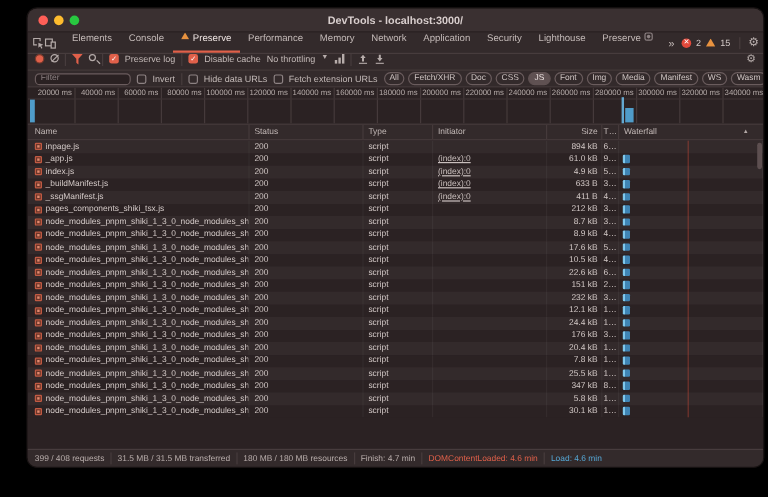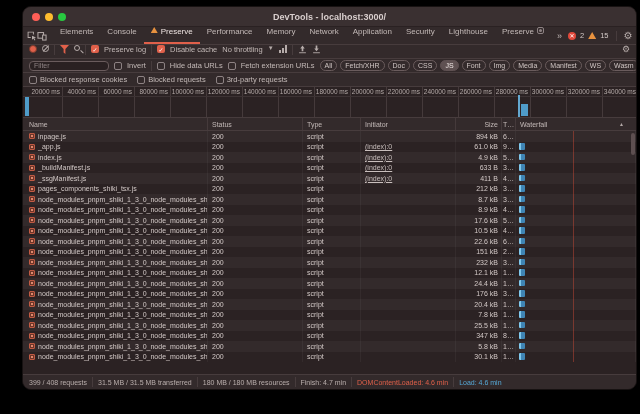--- a/index.html
+++ b/index.html
@@ -299,34 +299,20 @@
 
         <span class="chip">Manifest</span>
 
         <span class="chip">WS</span>
 
         <span class="chip">Wasm</span>
 
       </div>
   </div>
 
-  <div class="optsrow">
-    <span class="opt">
-      <span class="cb unchecked"></span>
-      <span>Blocked response cookies</span>
-    </span>
-    <span class="opt">
-      <span class="cb unchecked"></span>
-      <span>Blocked requests</span>
-    </span>
-    <span class="opt">
-      <span class="cb unchecked"></span>
-      <span>3rd-party requests</span>
-    </span>
-  </div>
 
   <div class="overview">
     <div class="ruler">
 
         <div class="tickcell">20000 ms</div>
 
         <div class="tickcell">40000 ms</div>
 
         <div class="tickcell">60000 ms</div>
 

